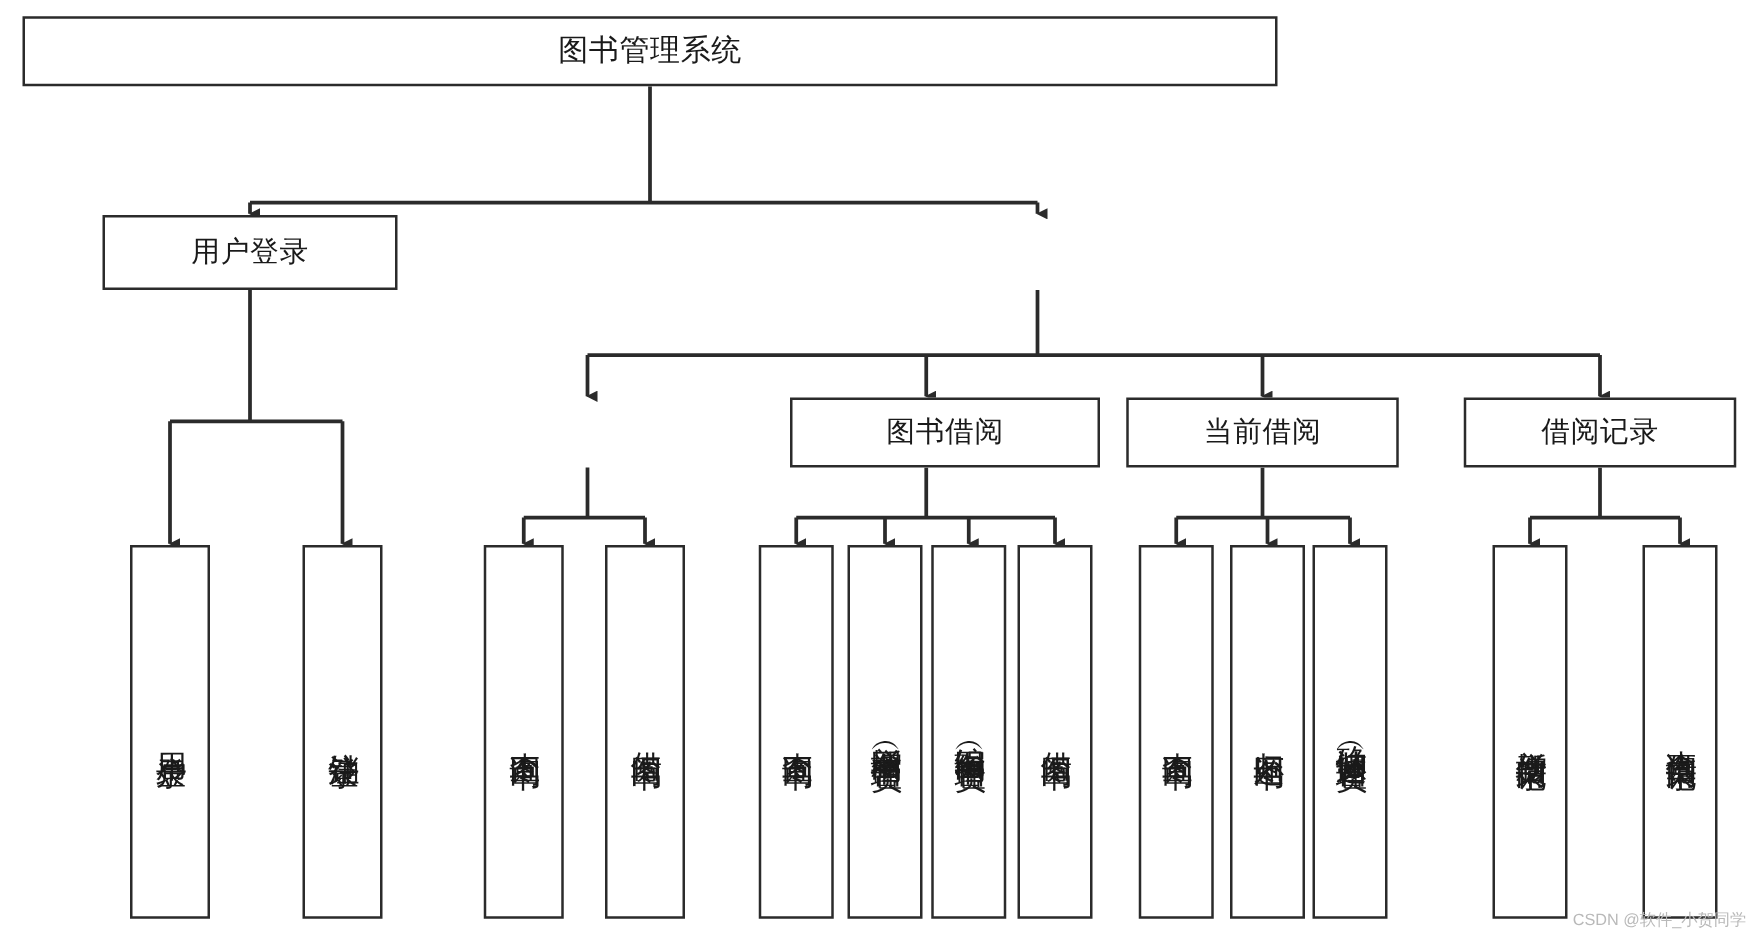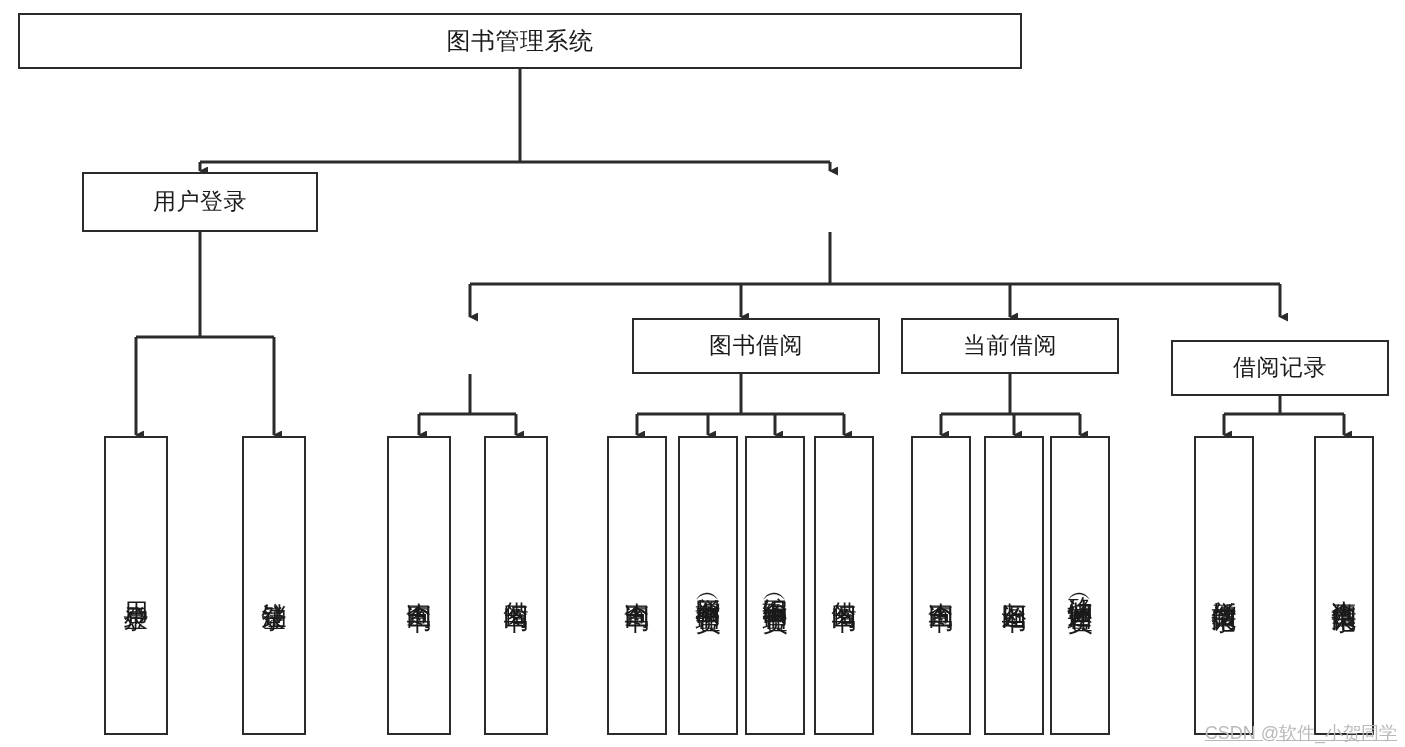--- a/index.html
+++ b/index.html
@@ -53,25 +53,24 @@
     font-size: 25px;
     line-height: 1.08;
     letter-spacing: 2px;
     white-space: nowrap;
     text-align: center;
   }
   .watermark {
     position: absolute;
     right: 8px;
     bottom: 2px;
-    font-size: 18px;
+    font-size: 13px;
     color: #b9b9b9;
     white-space: nowrap;
     pointer-events: none;
-    text-decoration: underline;
   }
 </style>
 </head>
 <body>
 
 <div id="diagram-root">
 
   <svg id="diagram-svg" viewBox="0 0 1405 747" xmlns="http://www.w3.org/2000/svg">
     <defs>
       <marker id="arrowhead" markerWidth="9" markerHeight="9" refX="4.5" refY="8" orient="auto" markerUnits="userSpaceOnUse">
@@ -122,21 +121,21 @@
   <div class="node-box" style="left:82px; top:172px; width:236px; height:60px;">
     <span class="node-label-h">用户登录</span>
   </div>
 
   <div class="node-box" style="left:632px; top:318px; width:248px; height:56px;">
     <span class="node-label-h">图书借阅</span>
   </div>
   <div class="node-box" style="left:901px; top:318px; width:218px; height:56px;">
     <span class="node-label-h">当前借阅</span>
   </div>
-  <div class="node-box" style="left:1171px; top:318px; width:218px; height:56px;margin-top:22px;">
+  <div class="node-box" style="left:1171px; top:318px; width:218px; height:56px;">
     <span class="node-label-h">借阅记录</span>
   </div>
 
   <div class="node-box leaf" style="left:104px; top:436px; width:64px; height:299px;">
     <span class="node-label-v">用户登录</span>
   </div>
   <div class="node-box leaf" style="left:242px; top:436px; width:64px; height:299px;">
     <span class="node-label-v">注销登录</span>
   </div>
   <div class="node-box leaf" style="left:387px; top:436px; width:64px; height:299px;">

